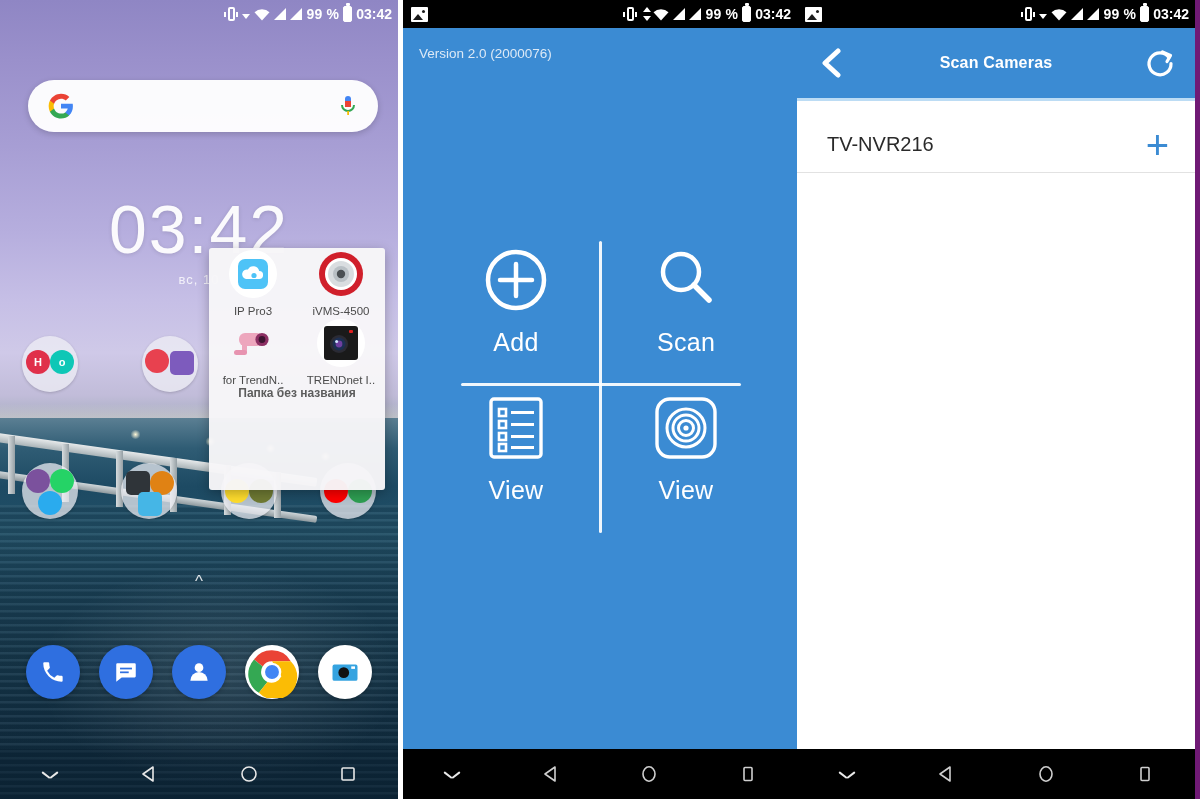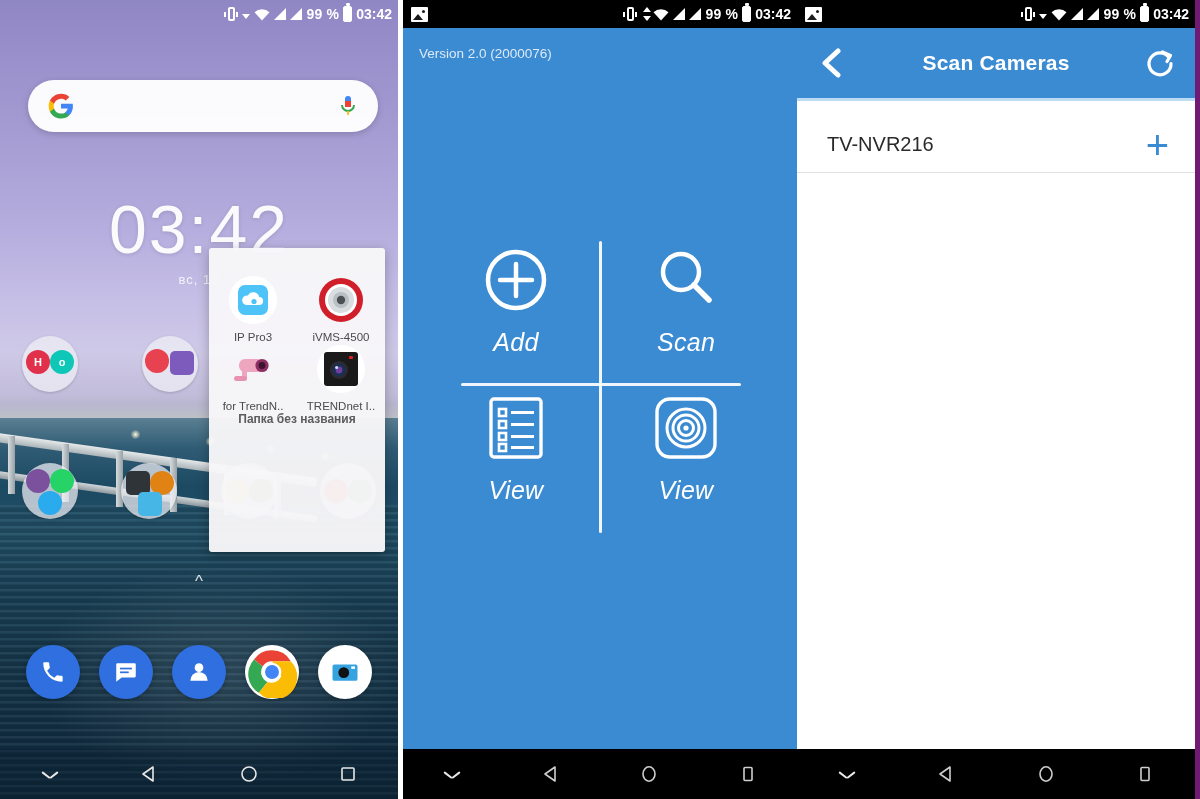--- a/index.html
+++ b/index.html
@@ -135,51 +135,51 @@
           display:flex;align-items:center;justify-content:center; font-size:11px; color:#fff; font-weight:bold;}
   .mini.sq { border-radius:5px; }
 
   .up-arrow { position:absolute; left:0;right:0; top:572px; text-align:center; color:rgba(255,255,255,0.85); font-size:17px;}
 
   .dock { position:absolute; left:0; right:0; top:645px; display:flex; justify-content:space-around; align-items:center; padding:0 16px;}
   .dock-icon { width:54px;height:54px;border-radius:50%; display:flex;align-items:center;justify-content:center; box-shadow:0 1px 4px rgba(0,0,0,0.25);}
 
   
   .folder-popup {
-    position:absolute; left:209px; top:248px; width:176px; height:304px;
+    position:absolute; left:209px; top:248px; width:176px; height:242px;
     background: rgba(247,246,248,0.97); border-radius:3px;
     box-shadow: 0 3px 12px rgba(0,0,0,0.28);
-    z-index: 20; padding-top:28px;
+    z-index: 20; padding-top:2px;
   }
   .fp-grid { display:grid; grid-template-columns:1fr 1fr; gap:2px 0; }
   .fp-cell { display:flex; flex-direction:column; align-items:center; }
   .fp-icon { width:48px;height:48px; border-radius:50%; display:flex;align-items:center;justify-content:center; overflow:hidden; }
   .fp-label { font-size:11.5px; color:#4b4b4b; margin-top:7px; text-align:center; white-space:nowrap;}
   .fp-title { text-align:center; font-size:12px; color:#5c5c5c; font-weight:bold; margin-top:0;}
 
   
   .app-blue { position:absolute; inset:0; background:#3b8bd3; }
   .version { position:absolute; left:16px; top:46px; color:#dce9f6; font-size:13.5px; }
-  .menu-grid { position:absolute; left:0; right:14px; top:238px; height:300px;font-style:italic; }
+  .menu-grid { position:absolute; left:0; right:14px; top:238px; height:300px; }
   .vline { position:absolute; left:196px; top:3px; width:3px; height:292px; background: rgba(255,255,255,0.92); border-radius:2px;}
   .hline { position:absolute; left:58px; top:145px; width:280px; height:3px; background: rgba(255,255,255,0.92); border-radius:2px;}
   .mcell { position:absolute; width:160px; text-align:center; color:#fff; }
   .mcell .micon { height:76px; display:flex; align-items:center; justify-content:center; }
   .mcell .mlabel { font-size:25px; margin-top:10px; letter-spacing:.3px; }
   .m-add  { left:33px;  top:4px; }
   .m-scan { left:203px; top:4px; }
   .m-list { left:33px;  top:152px; }
   .m-view { left:203px; top:152px; }
 
   
   .sc-bg { position:absolute; inset:0; background:#fff; }
   .sc-header { position:absolute; left:0; right:0; top:28px; height:70px; background:#3b8bd3;
      display:flex; align-items:center; justify-content:space-between; padding: 0 16px; }
   .sc-header::after{content:"";position:absolute;left:0;right:0;bottom:-3px;height:3px;background:#bcdcf4;}
-  .sc-title { color:#fff; font-size:21px; font-weight:bold; letter-spacing:.2px; flex:1; text-align:center; }
+  .sc-title { color:#fff; font-size:16px; font-weight:bold; letter-spacing:.2px; flex:1; text-align:center; }
   .sc-back { width:38px; height:38px; display:flex;align-items:center;justify-content:center; }
   .sc-refresh { width:38px; height:38px; display:flex;align-items:center;justify-content:center; }
   .sc-list { position:absolute; left:0; right:0; top:101px; bottom:50px; background:#fff; }
   .sc-row { height:72px; display:flex; align-items:center; justify-content:space-between;
      padding: 16px 26px 0 30px; border-bottom:1px solid #e2e2e2; }
   .sc-row-name { font-size:20px; color:#2a2a2a; }
   .sc-plus { font-size:40px; color:#3b8bd3; line-height:1; font-weight:300; }
 </style>
 </head>
 <body>

